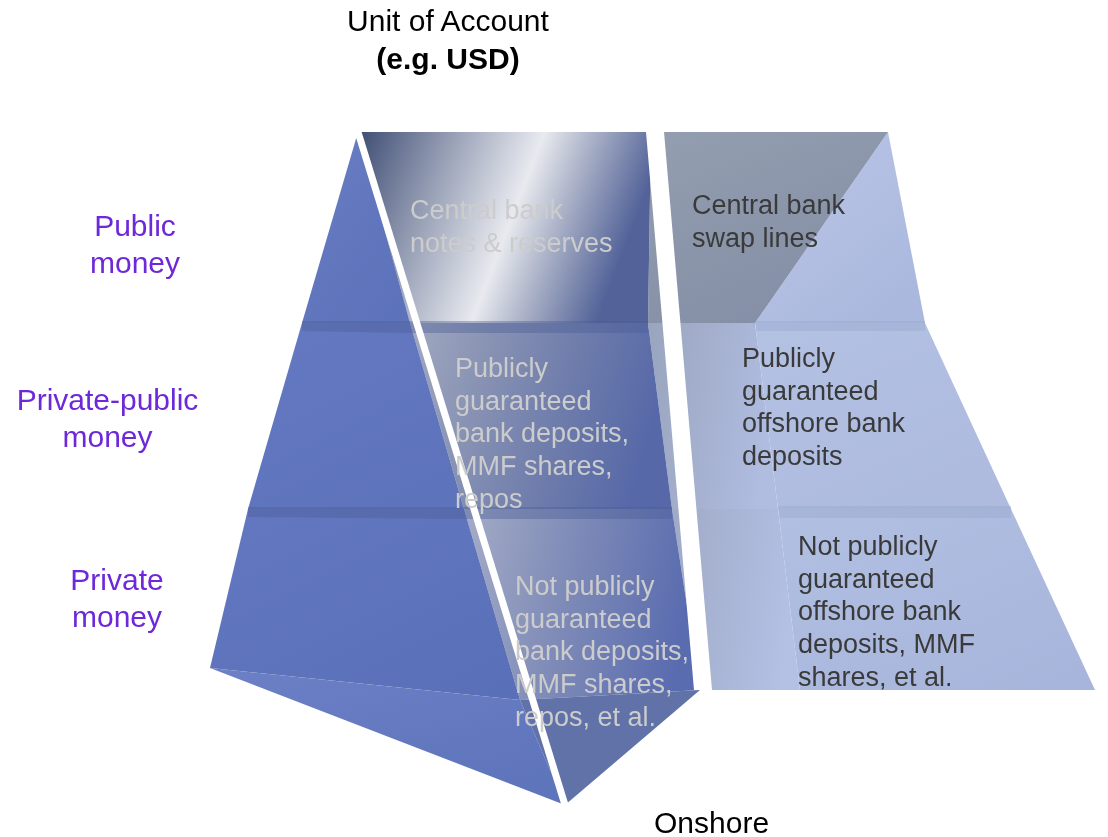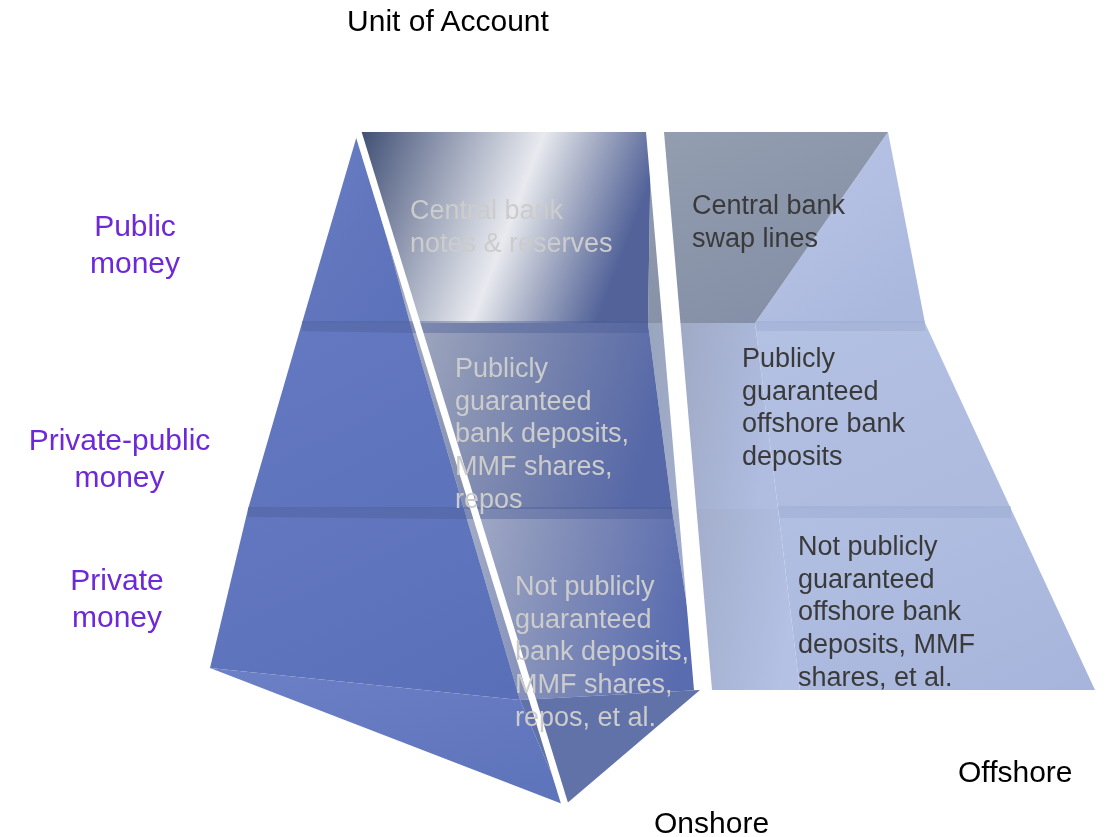--- a/index.html
+++ b/index.html
@@ -175,25 +175,26 @@
       <polygon points="248,507 464,507 672,507 672,519 464,519 248,517" fill="#4a5c96" opacity="0.4"></polygon>
     </g>
 
     <polyline points="358,132 565,805" fill="none" stroke="#ffffff" stroke-width="7"></polyline>
     <polyline points="651,132 700,690" fill="none" stroke="#ffffff" stroke-width="0"></polyline>
     <polygon points="646,132 664,132 712,690 694,690" fill="#ffffff"></polygon>
   </svg>
 
   <div id="title">
     <span class="reg">Unit of Account</span>
+    <span class="bold">(e.g. USD)</span>
   </div>
 
   <div class="tier-label" style="left:40px; top:208px; width:190px;">Public
 money</div>
-  <div class="tier-label" style="left:12px; top:382px; width:215px;margin-top:40px;">Private-public
+  <div class="tier-label" style="left:0px; top:382px; width:215px;">Private-public
 money</div>
   <div class="tier-label" style="left:22px; top:546px; width:190px;margin-top:16px;">Private
 money</div>
 
   <div class="face-text lightText" style="left:410px; top:194px; width:270px;">Central bank
 notes &amp; reserves</div>
 
   <div class="face-text darkText" style="left:692px; top:189px; width:190px;">Central bank
 swap lines</div>
 
@@ -215,15 +216,14 @@
 repos, et al.</div>
 
   <div class="face-text darkText" style="left:798px; top:530px; width:254px;">Not publicly
 guaranteed
 offshore bank
 deposits, MMF
 shares, et al.</div>
 
   <div class="axis-label" style="left:654px; top:806px;">Onshore</div>
 
-  <div class="axis-label" style="left:958px; top:755px;">Offshore</div>
 
 </div>
 
 </body></html>

